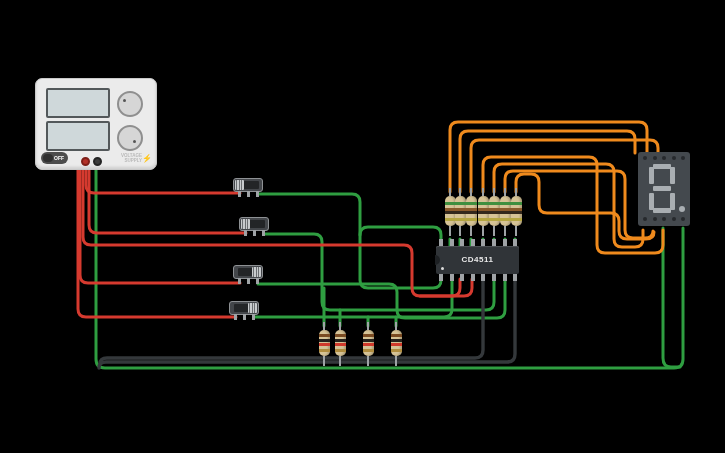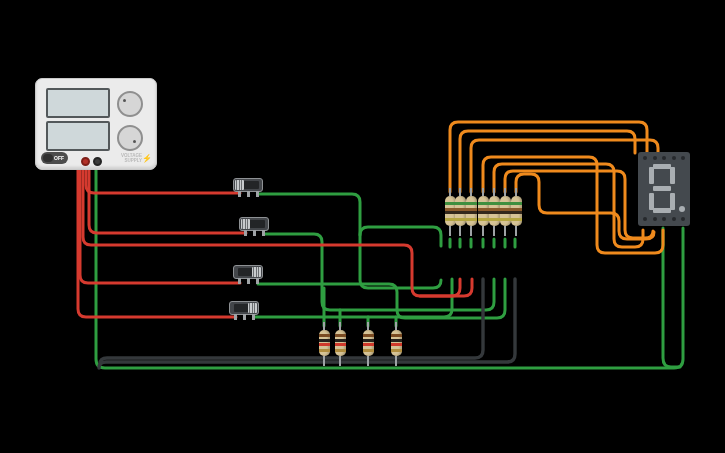--- a/index.html
+++ b/index.html
@@ -137,20 +137,41 @@
     <div class="offbtn"><b></b><span>OFF</span></div>
     <div class="term red"></div>
     <div class="term blk"></div>
     <div class="brand">
       <span>VOLTAGE</span><br>
       <span>SUPPLY</span>
     </div>
     <div class="bolt">⚡</div>
   </div>
 
+  <div class="chip">
+    <div class="notch"></div>
+    <div class="dot"></div>
+    <div class="lbl">CD4511</div>
+  <div class="pin t" style="left: 3px;"></div>
+      <div class="pin b" style="left: 3px;"></div>
+      <div class="pin t" style="left: 13.6px;"></div>
+      <div class="pin b" style="left: 13.6px;"></div>
+      <div class="pin t" style="left: 24.2px;"></div>
+      <div class="pin b" style="left: 24.2px;"></div>
+      <div class="pin t" style="left: 34.8px;"></div>
+      <div class="pin b" style="left: 34.8px;"></div>
+      <div class="pin t" style="left: 45.4px;"></div>
+      <div class="pin b" style="left: 45.4px;"></div>
+      <div class="pin t" style="left: 56px;"></div>
+      <div class="pin b" style="left: 56px;"></div>
+      <div class="pin t" style="left: 66.6px;"></div>
+      <div class="pin b" style="left: 66.6px;"></div>
+      <div class="pin t" style="left: 77.2px;"></div>
+      <div class="pin b" style="left: 77.2px;"></div>
+    </div>
 
   <div class="sseg">
     <div class="pinrow top" style="top:4px;">
         <span style="left: 5px;"></span>
         <span style="left: 14.5px;"></span>
         <span style="left: 24px;"></span>
         <span style="left: 33.5px;"></span>
         <span style="left: 43px;"></span>
       </div>
     <div class="pinrow bot" style="bottom:4px;">

